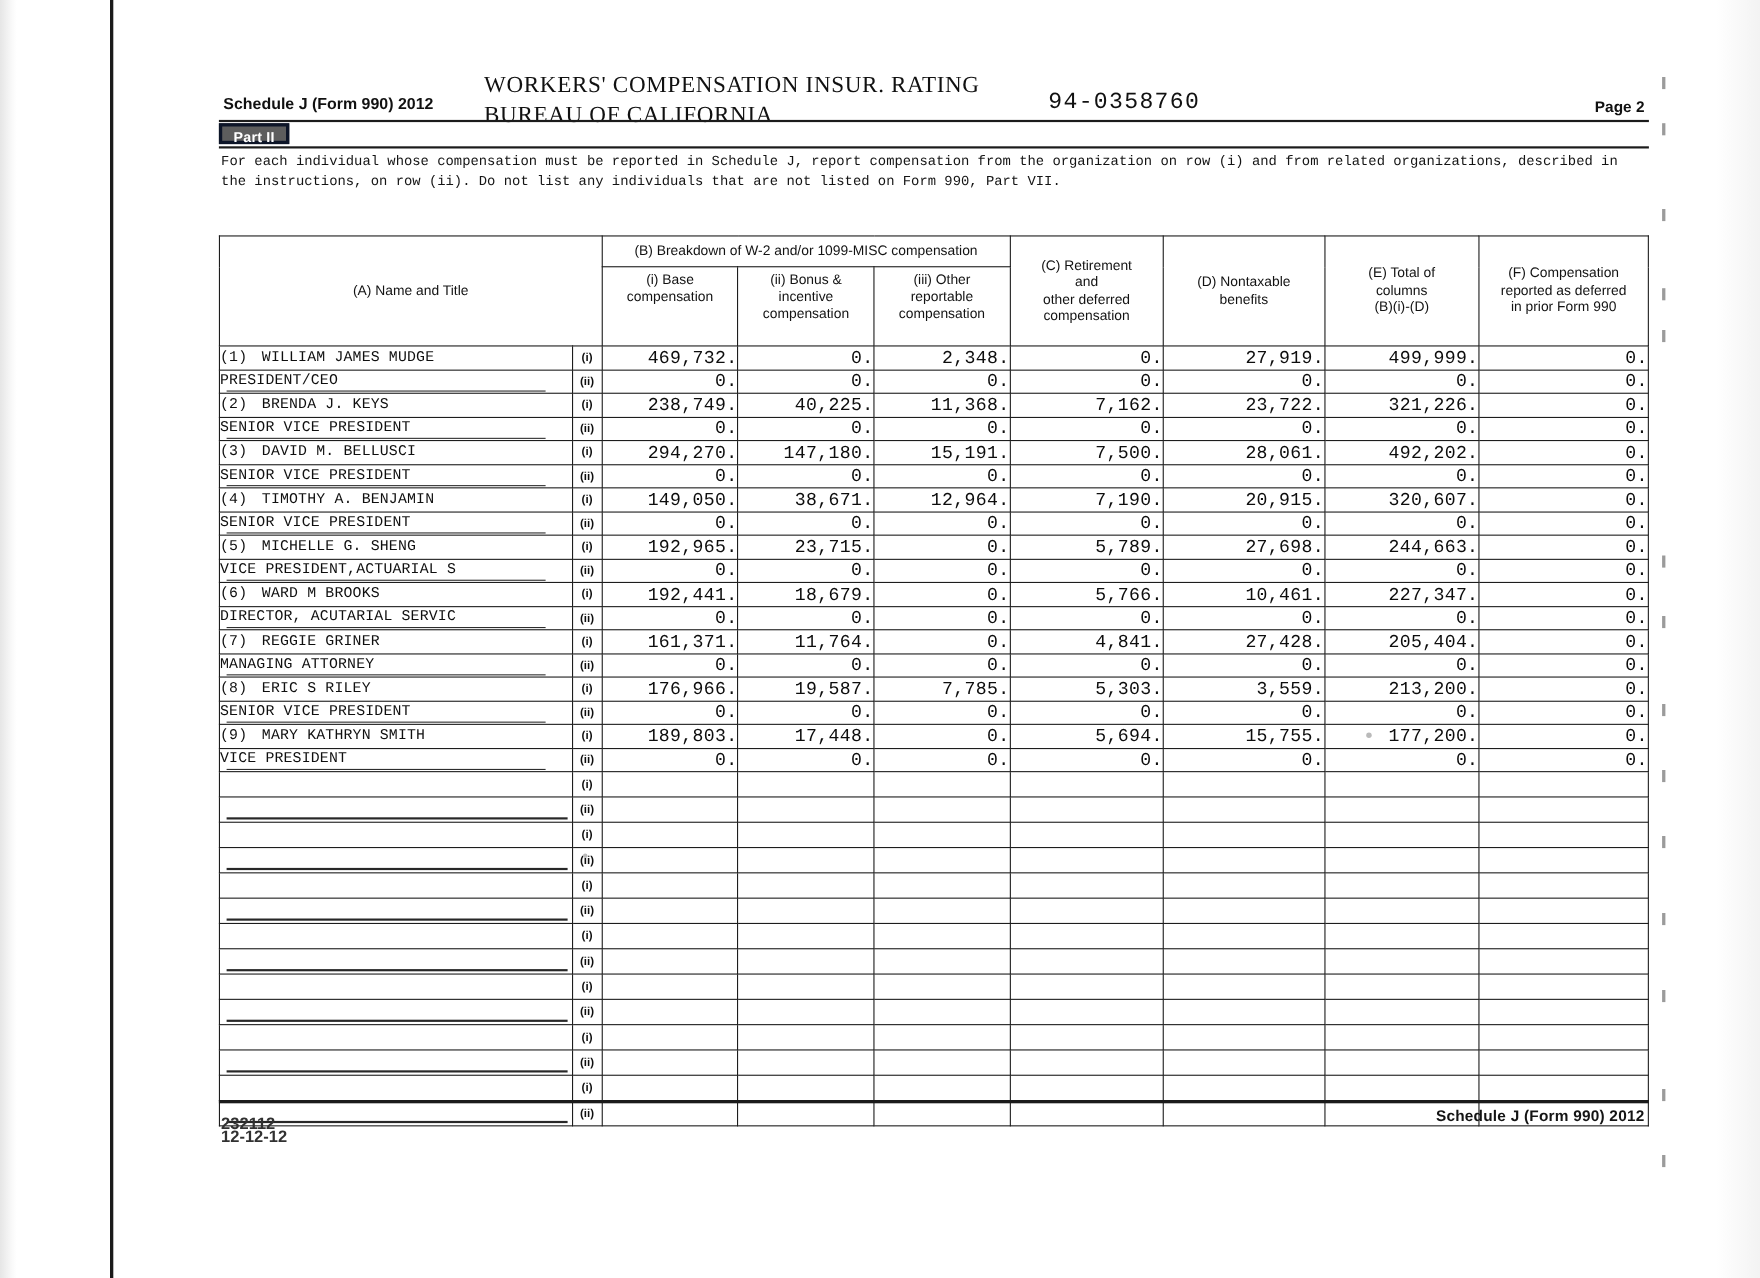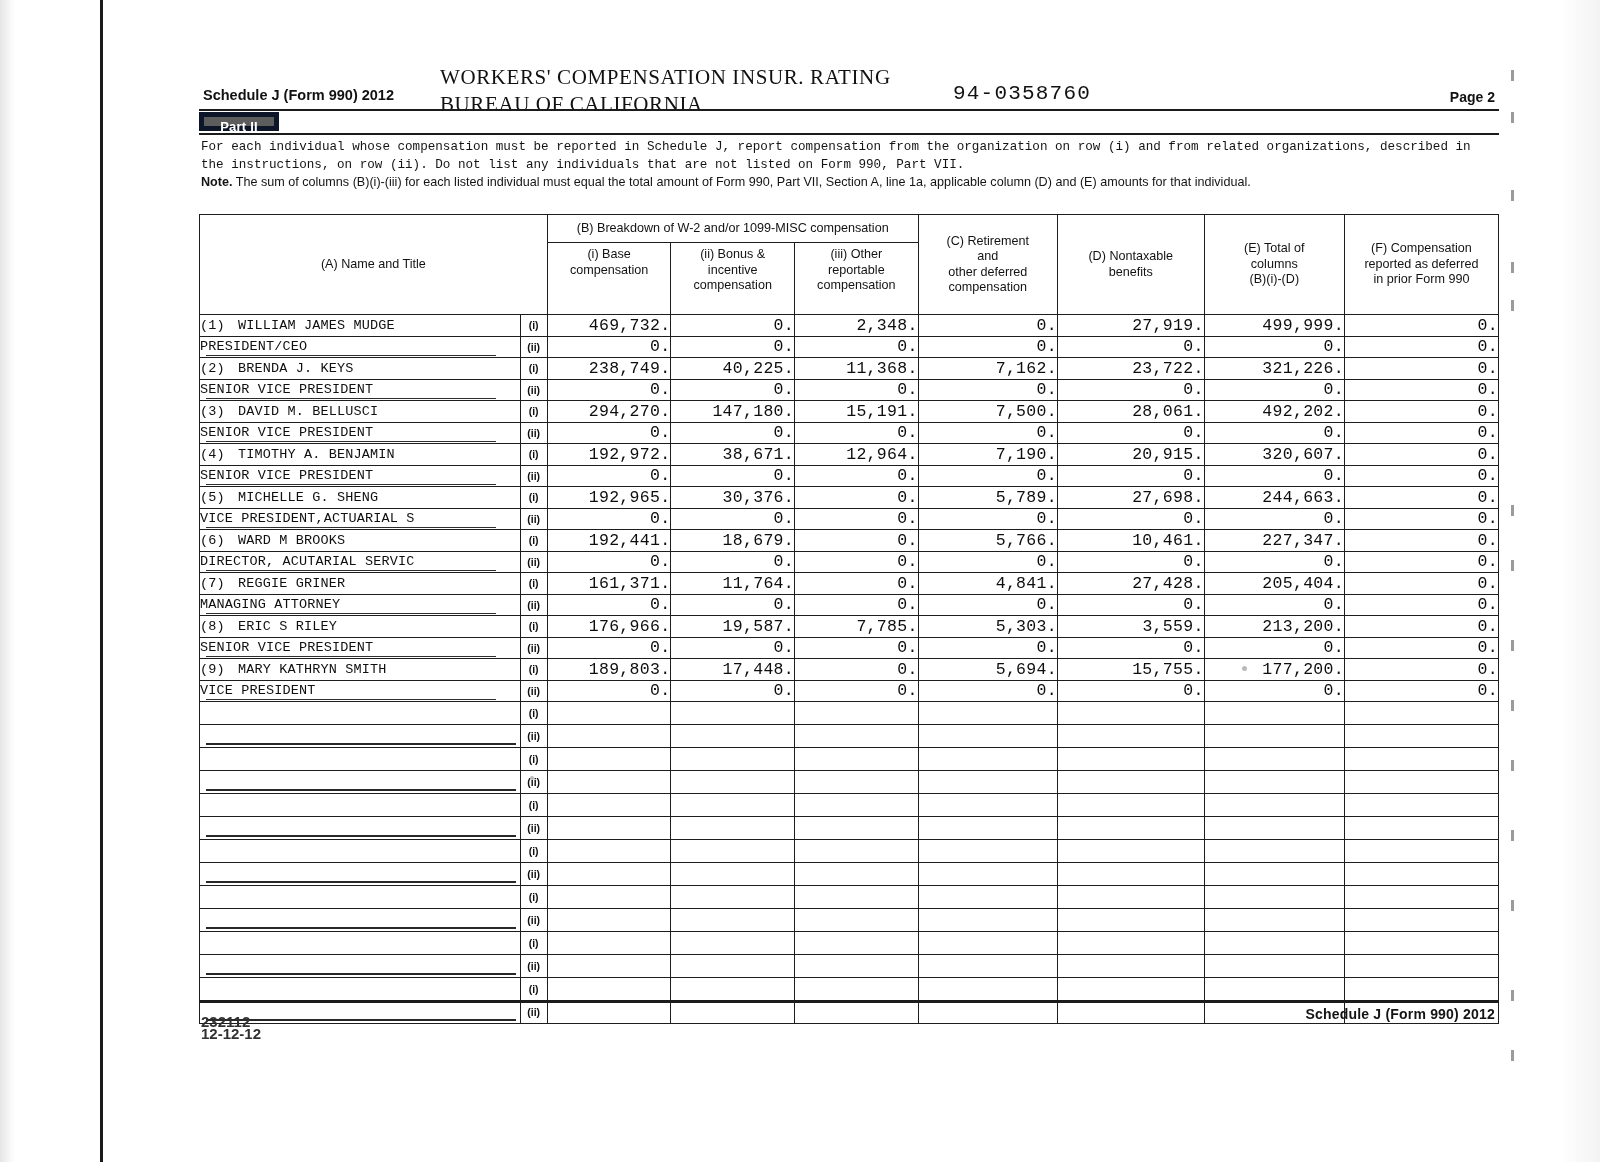--- a/index.html
+++ b/index.html
@@ -113,29 +113,29 @@
     position: absolute;
     left: 96px;
     top: 112px;
     width: 1300px;
     height: 21px;
     border-bottom: 2.5px solid #1d1d1d;
   }
   #part-tag {
     position: absolute;
     left: 0; top: 0;
-    width: 80px; height: 19px;
+    width: 64px; height: 19px;
     background: #5e5e5e;
     color: #ffffff;
     font-size: 13px;
     font-weight: bold;
     text-align: center;
     line-height: 19px;
     letter-spacing: .2px;
-    border: 5px solid #0f172a;
+    border: 3px solid #0f172a;
     box-sizing: border-box;
   }
   #part-title {
     position: absolute;
     left: 74px;
     top: 1px;
     font-size: 14.5px;
     font-weight: bold;
     color: #131313;
     white-space: nowrap;
@@ -295,21 +295,20 @@
 BUREAU OF CALIFORNIA</div>
     <div id="ein">94-0358760</div>
     <div id="page-number">Page 2</div>
     <div id="header-rule"></div>
 
     <div id="part-bar">
       <div id="part-tag">Part II</div>
     </div>
 
     <div class="instr" id="instr-1">For each individual whose compensation must be reported in Schedule J, report compensation from the organization on row (i) and from related organizations, described in the instructions, on row (ii). Do not list any individuals that are not listed on Form 990, Part VII.</div>
-    <div class="instr" id="instr-2"><b>Note.</b><span> The sum of columns (B)(i)-(iii) for each listed individual must equal the total amount of Form 990, Part VII, Section A, line 1a, applicable column (D) and (E) amounts for that individual.</span></div>
 
     <table id="tbl">
       <colgroup>
         <col class="c-name">
           <col class="c-rn">
           <col class="c-num">
           <col class="c-num">
           <col class="c-num">
         <col class="c-cdef">
           <col class="c-dnb">
@@ -405,21 +404,21 @@
             <td class="num-cell">0.</td>
             <td class="num-cell">0.</td>
             <td class="num-cell">0.</td>
             <td class="num-cell">0.</td>
             <td class="num-cell">0.</td>
             <td class="num-cell">0.</td>
           </tr>
           <tr class="r-i">
             <td class="name-cell"><span class="idx">(4)</span><span>TIMOTHY A. BENJAMIN</span></td>
             <td class="rn-cell">(i)</td>
-            <td class="num-cell">192,972.</td>
+            <td class="num-cell">149,050.</td>
             <td class="num-cell">38,671.</td>
             <td class="num-cell">12,964.</td>
             <td class="num-cell">7,190.</td>
             <td class="num-cell">20,915.</td>
             <td class="num-cell">320,607.</td>
             <td class="num-cell">0.</td>
           </tr>
           <tr class="r-ii">
             <td class="name-cell title-underline"><span>SENIOR VICE PRESIDENT</span><span class="rule"></span></td>
             <td class="rn-cell">(ii)</td>
@@ -428,21 +427,21 @@
             <td class="num-cell">0.</td>
             <td class="num-cell">0.</td>
             <td class="num-cell">0.</td>
             <td class="num-cell">0.</td>
             <td class="num-cell">0.</td>
           </tr>
           <tr class="r-i">
             <td class="name-cell"><span class="idx">(5)</span><span>MICHELLE G. SHENG</span></td>
             <td class="rn-cell">(i)</td>
             <td class="num-cell">192,965.</td>
-            <td class="num-cell">30,376.</td>
+            <td class="num-cell">23,715.</td>
             <td class="num-cell">0.</td>
             <td class="num-cell">5,789.</td>
             <td class="num-cell">27,698.</td>
             <td class="num-cell">244,663.</td>
             <td class="num-cell">0.</td>
           </tr>
           <tr class="r-ii">
             <td class="name-cell title-underline"><span>VICE PRESIDENT,ACTUARIAL S</span><span class="rule"></span></td>
             <td class="rn-cell">(ii)</td>
             <td class="num-cell">0.</td>

